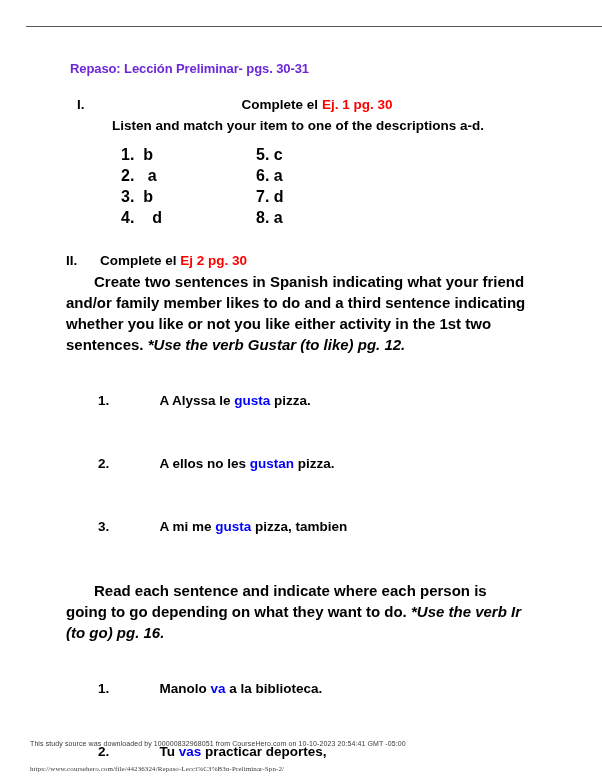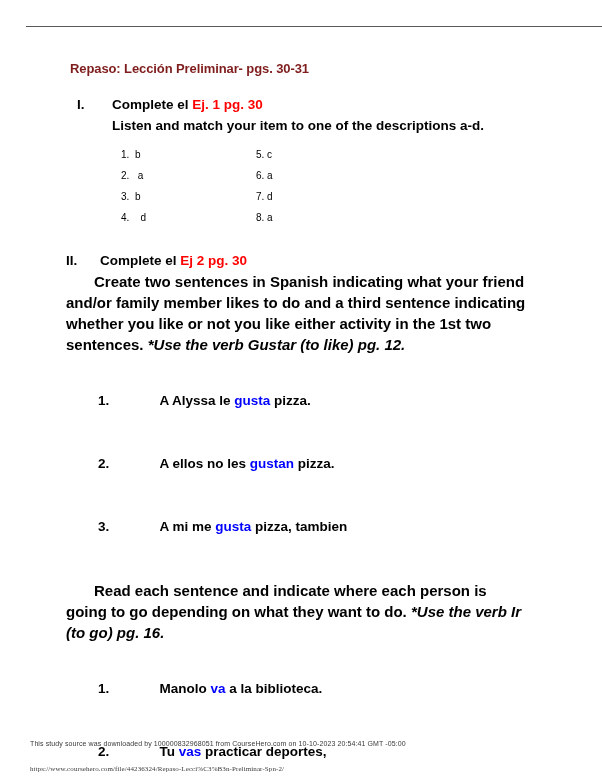--- a/index.html
+++ b/index.html
@@ -38,21 +38,21 @@
     position: absolute;
     left: 0;
     top: 60px;
     width: 602px;
   }
 
   .doc-title {
     margin: 0 0 0 70px;
     font-size: 13px;
     font-weight: bold;
-    color: #7f1d1d;
+    color: #6d28d9;
     letter-spacing: -0.1px;
     line-height: 18px;
   }
 
   .section {
     margin-top: 0;
   }
 
   .sec-head {
     display: block;
@@ -75,42 +75,42 @@
   .blue { color: #0000ff; }
   .ital { font-style: italic; }
 
   
   #section-1 {
     margin-left: 78px;
     margin-top: 16px;
     width: 460px;
   }
   #section-1 .sec-head .numeral { left: -1px; }
-  #section-1 .sec-head .headtext { margin-left: 34px; }
+  #section-1 .sec-head .headtext { margin-left: 18px; text-align: center; }
   #section-1 .sec-desc {
     margin-left: 34px;
     font-size: 13.5px;
     font-weight: bold;
     line-height: 21px;
     width: 430px;
   }
 
   
   .answer-grid {
     margin-top: 8px;
     margin-left: 43px;
     position: relative;
     width: 300px;
   }
   .answer-row {
     position: relative;
     height: 21px;
     line-height: 21px;
-    font-size: 10px;
-    font-weight: normal;
+    font-size: 16px;
+    font-weight: bold;
   }
   .answer-row .colA {
     position: absolute;
     left: 0;
     white-space: pre;
   }
   .answer-row .colB {
     position: absolute;
     left: 135px;
     white-space: pre;

